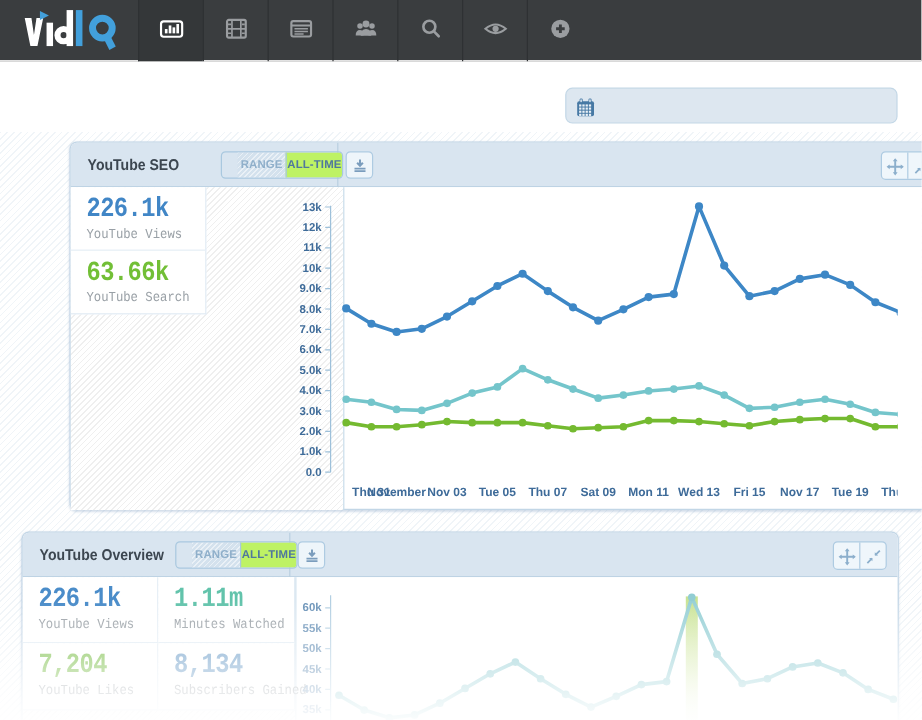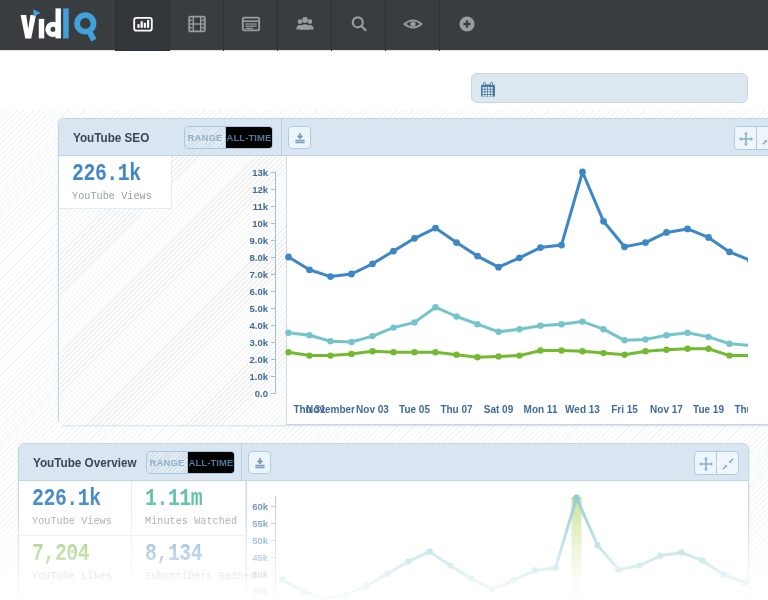--- a/index.html
+++ b/index.html
@@ -23,27 +23,27 @@
 #dpcaret { position:absolute; right:0; top:0; width:21px; height:19px; border-left:1px solid #d2d4d6; }
 #dpcaret:after { content:""; position:absolute; left:4px; top:7px; border-left:6.5px solid transparent;
   border-right:6.5px solid transparent; border-top:7px solid #55595d; }
 .card { position:absolute; left:18px; width:731px; background:#fff; border:1px solid #c2d6e6;
   border-radius:6px; box-shadow:0 1px 2px rgba(130,160,195,0.35); }
 .chead { position:absolute; left:0; top:0; width:729px; height:37px; background:#d9e5f0;
   border-bottom:1px solid #bed3e4; border-radius:5px 5px 0 0; }
 .ctitle { position:absolute; left:14px; top:11px; font-size:13px; font-weight:700; color:#3c4650;
   white-space:nowrap; transform:scaleX(0.9); transform-origin:0 0; }
 .toggle { position:absolute; height:23px; border:1px solid #a9c8df; border-radius:4px; overflow:hidden;
-  display:flex; }
+  display:flex;padding-left:13px; }
 .toggle span { display:block; height:100%; font-size:9.5px; font-weight:700; line-height:21px;
   text-align:center; letter-spacing:0.1px; }
 .tg-off { width:40px; }
 .tg-on { width:47px; }
 .tg-off { color:#8fafca; background:repeating-linear-gradient(135deg, rgba(255,255,255,0.5) 0 1px, rgba(211,225,237,0.6) 1px 3px), #d5e2ee; }
-.tg-on { color:#50789d; background:#000000; border-left:1px solid #a9c8df; }
+.tg-on { color:#50789d; background:#bef264; border-left:1px solid #a9c8df; }
 .dlbtn { position:absolute; left:229px; width:23px; height:23px; border:1.5px solid #aecbe2; border-radius:4px;
   background:#eef5fa; }
 .rbtns { position:absolute; right:9px; width:45px; height:24px; border:1.5px solid #aecbe2; border-radius:4px;
   background:#eff6fb; display:flex; }
 .rb { position:relative; display:block; width:22px; height:100%; }
 .rb2 { border-left:1px solid #aecbe2; }
 .leftpanel { position:absolute; left:0; width:227.5px;
   background:repeating-linear-gradient(135deg, #efefef 0 1px, #ffffff 1px 3.5px); border-right:1px solid #c9dcea; }
 .cell { position:absolute; background:#fff; border-right:1px solid #e2ecf4; border-bottom:1px solid #e2ecf4;font-family:Liberation Mono, monospace; }
 .num { position:absolute; left:13px; top:5px; font-size:23px; font-weight:700; letter-spacing:-0.5px;
@@ -182,20 +182,24 @@
               <path d="M12.2,1.8 L8.4,5.6 M1.8,12.2 L5.6,8.4" stroke="#8cafcc" stroke-width="1.5"></path>
               <path d="M8,3.2 v2.8 h2.8 Z M6,10.8 V8 H3.2 Z" fill="#8cafcc"></path>
             </svg>
           </span>
         </div>
       </div>
     <div class="leftpanel" style="top:37px;height:269px;"></div>
     <div class="cell" style="left:0px;top:37px;width:112.5px;height:53px;">
         <div class="num" style="color:#4186c6;">226.1k</div>
         <div class="lbl">YouTube Views</div>
+      </div>
+    <div class="cell" style="left:0px;top:90px;width:112.5px;height:53px;">
+        <div class="num" style="color:#72bf36;">63.66k</div>
+        <div class="lbl">YouTube Search</div>
       </div>
   </div>
   <svg class="chart" style="left:246px;top:156px;" width="502" height="268" viewBox="0 0 502 268">
       <path d="M29.5,15.5 V237.5" stroke="#9dc0da" stroke-width="1" fill="none"></path>
       <path d="M25,237.5 H29.5" stroke="#9dc0da" stroke-width="1"></path>
       <path d="M25,220.5 H29.5" stroke="#9dc0da" stroke-width="1"></path>
       <path d="M25,203.5 H29.5" stroke="#9dc0da" stroke-width="1"></path>
       <path d="M25,186.5 H29.5" stroke="#9dc0da" stroke-width="1"></path>
       <path d="M25,169.5 H29.5" stroke="#9dc0da" stroke-width="1"></path>
       <path d="M25,152.5 H29.5" stroke="#9dc0da" stroke-width="1"></path>

